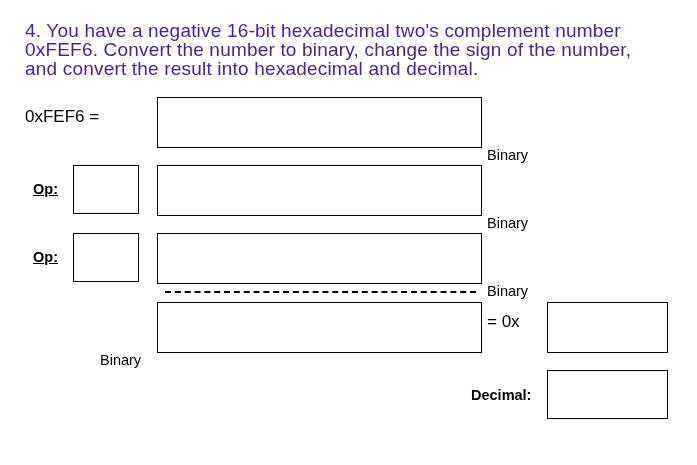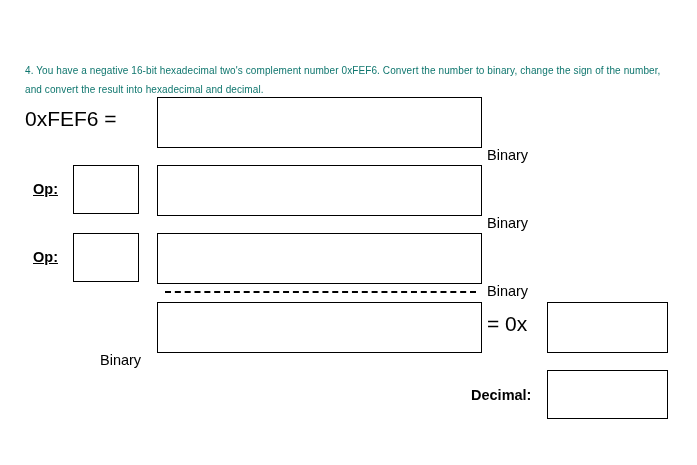--- a/index.html
+++ b/index.html
@@ -23,25 +23,24 @@
     width: 697px;
     height: 465px;
   }
 
   
   .prompt {
     position: absolute;
     left: 25px;
     top: 21px;
     width: 640px;
-    font-size: 10px;
+    font-size: 19px;
     line-height: 19px;
-    color: #0f766e;
+    color: #4c1d95;
     letter-spacing: 0.01em;
-    margin-top: 40px;
   }
 
   
   .box {
     position: absolute;
     background: #ffffff;
     border: 1.6px solid #000000;
     box-sizing: border-box;
   }
   .box-wide {
@@ -64,21 +63,21 @@
     width: 121px;
     height: 49px;
   }
 
   
   .lbl {
     position: absolute;
     white-space: nowrap;
   }
   .lbl-big {
-    font-size: 21px;
+    font-size: 17px;
     line-height: 1;
   }
   .lbl-bold {
     font-size: 14.5px;
     font-weight: bold;
     line-height: 1;
   }
   .lbl-plain {
     font-size: 14.5px;
     line-height: 1;

